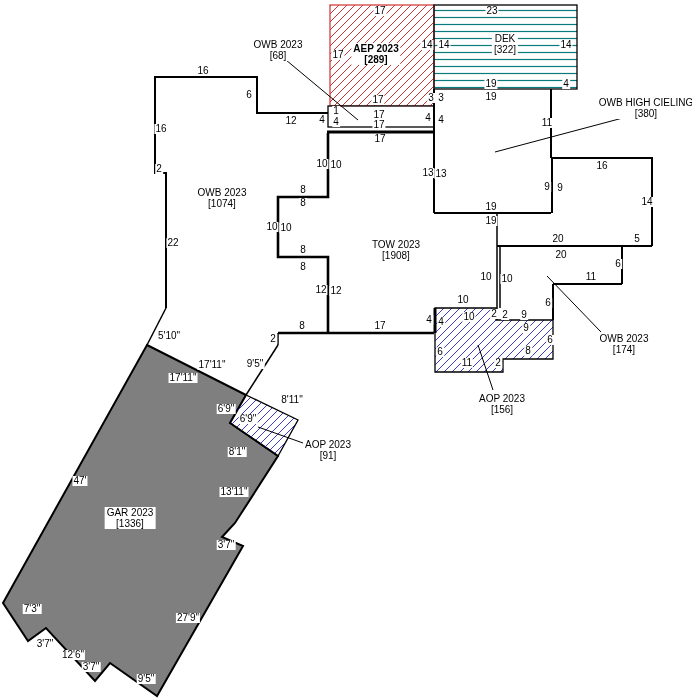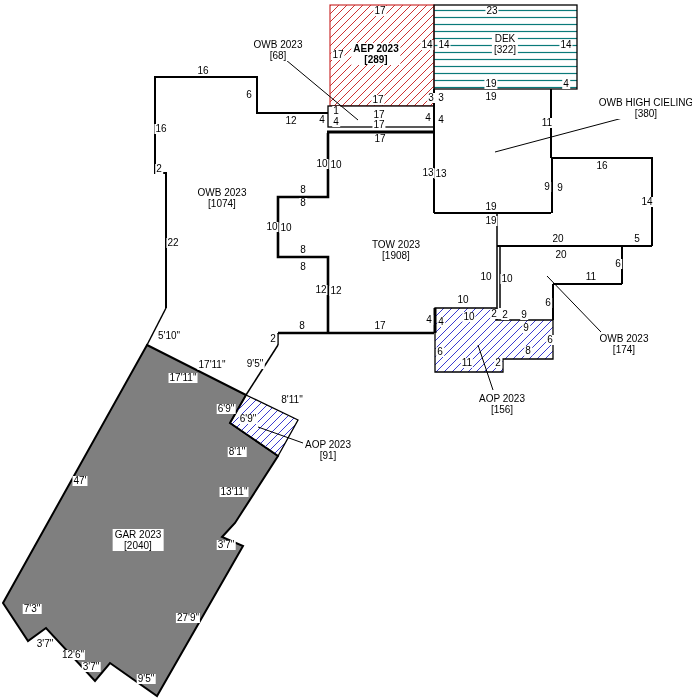--- a/index.html
+++ b/index.html
@@ -188,18 +188,18 @@
         <div>[174]</div>
       </div>
       <div class="area-title" style="left: 502px; top: 404px;">
         <div>AOP 2023</div>
         <div>[156]</div>
       </div>
       <div class="area-title" style="left: 328px; top: 450px;">
         <div>AOP 2023</div>
         <div>[91]</div>
       </div>
-      <div class="area-title" style="left: 130px; top: 540px; margin-left: 8px;">
+      <div class="area-title" style="left: 130px; top: 518px;">
         <div>GAR 2023</div>
-        <div>[2040]</div>
+        <div>[1336]</div>
       </div>
     </div>
 </div>
 
 </body></html>

